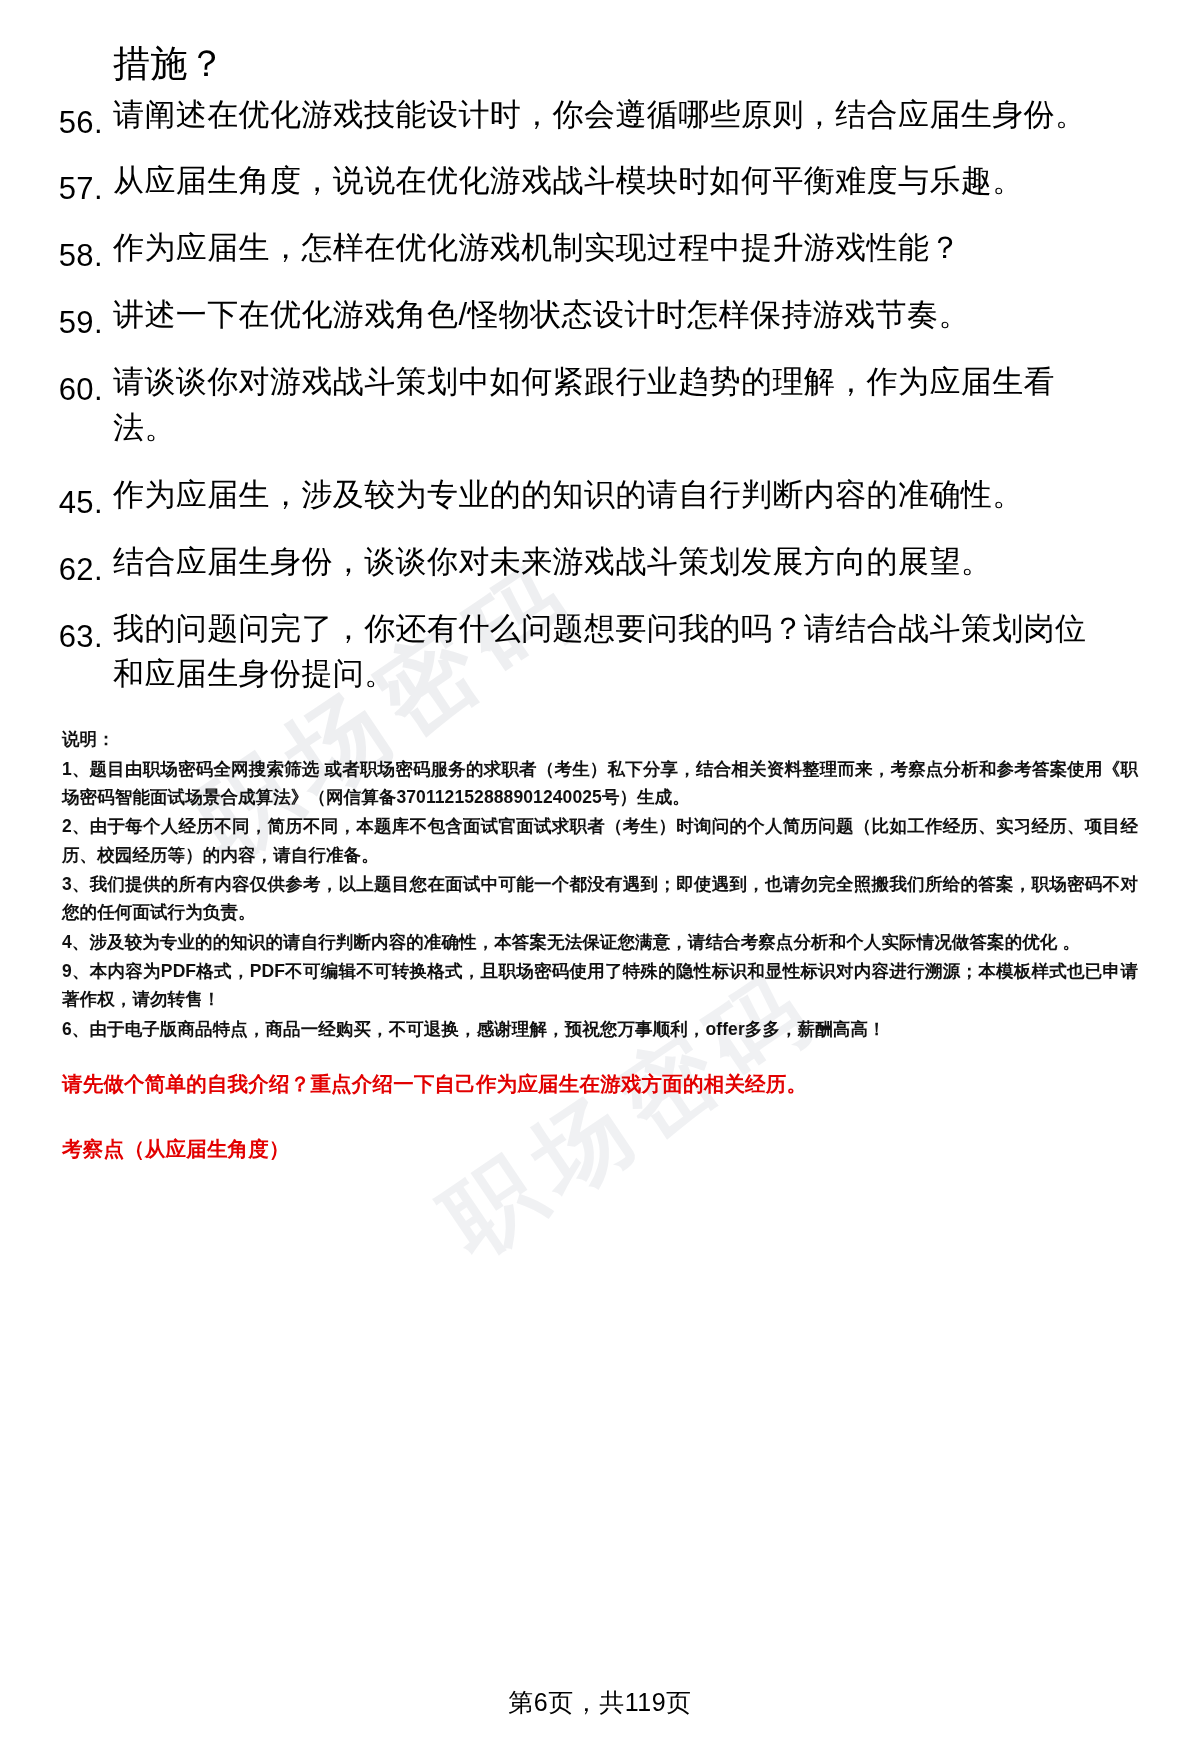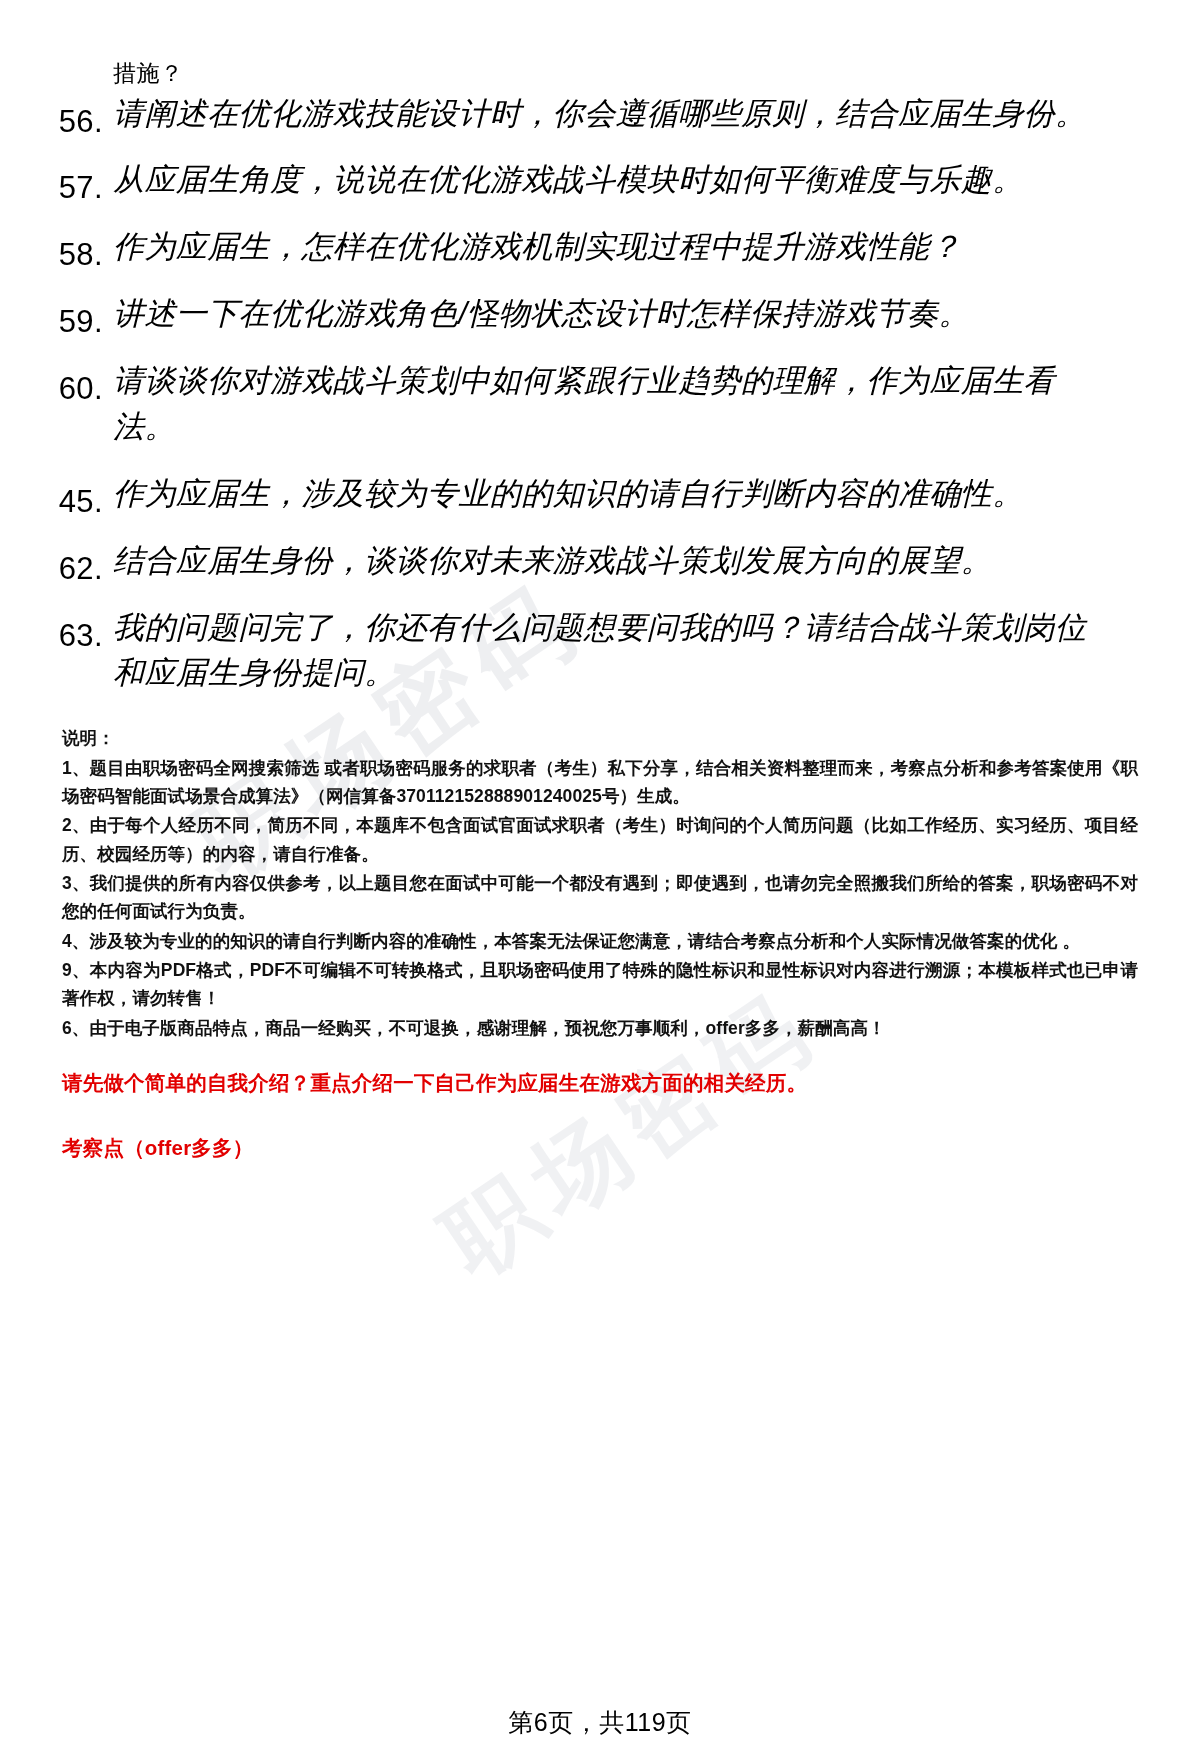--- a/index.html
+++ b/index.html
@@ -52,26 +52,25 @@
     color: rgba(120, 130, 145, 0.11);
   }
 
   
   .content {
     position: relative;
     z-index: 2;
   }
 
   .continued-line {
-    font-size: 23px;
+    font-size: 37px;
     line-height: 1.5;
     padding: 36px 0 0 0;
     margin-left: 113px;
     letter-spacing: 0.5px;
-    margin-top: 20px;
   }
 
   ol.qlist {
     list-style: none;
     margin: 0;
     padding: 0;
   }
   ol.qlist li {
     position: relative;
     margin: 0 95px 0 45px;
@@ -85,21 +84,20 @@
     position: absolute;
     left: 0;
     top: 8px;
     width: 58px;
     text-align: right;
     font-size: 31px;
     font-family: "Liberation Sans", "DejaVu Sans", sans-serif;
   }
   ol.qlist li .qtext {
     display: block;
-    font-style: italic;
   }
 
   .q-top-space { margin-top: 26px; }
 
   
   .notes {
     margin: 28px 62px 0 62px;
     font-size: 17.5px;
     line-height: 1.62;
     letter-spacing: 0.1px;
@@ -193,19 +191,19 @@
       <div class="note-title">说明：</div>
       <div class="note-item">1、题目由职场密码全网搜索筛选 或者职场密码服务的求职者（考生）私下分享，结合相关资料整理而来，考察点分析和参考答案使用《职场密码智能面试场景合成算法》（网信算备370112152888901240025号）生成。</div>
       <div class="note-item">2、由于每个人经历不同，简历不同，本题库不包含面试官面试求职者（考生）时询问的个人简历问题（比如工作经历、实习经历、项目经历、校园经历等）的内容，请自行准备。</div>
       <div class="note-item">3、我们提供的所有内容仅供参考，以上题目您在面试中可能一个都没有遇到；即使遇到，也请勿完全照搬我们所给的答案，职场密码不对您的任何面试行为负责。</div>
       <div class="note-item">4、涉及较为专业的的知识的请自行判断内容的准确性，本答案无法保证您满意，请结合考察点分析和个人实际情况做答案的优化 。</div>
       <div class="note-item">9、本内容为PDF格式，PDF不可编辑不可转换格式，且职场密码使用了特殊的隐性标识和显性标识对内容进行溯源；本模板样式也已申请著作权，请勿转售！</div>
       <div class="note-item">6、由于电子版商品特点，商品一经购买，不可退换，感谢理解，预祝您万事顺利，offer多多，薪酬高高！</div>
     </div>
 
     <div class="red-block">请先做个简单的自我介绍？重点介绍一下自己作为应届生在游戏方面的相关经历。</div>
-    <div class="red-block second">考察点（offer多多）</div>
+    <div class="red-block second">考察点（从应届生角度）</div>
 
   </div>
 
   <div class="footer">第6页，共119页</div>
 
 </div>
 
 </body></html>

